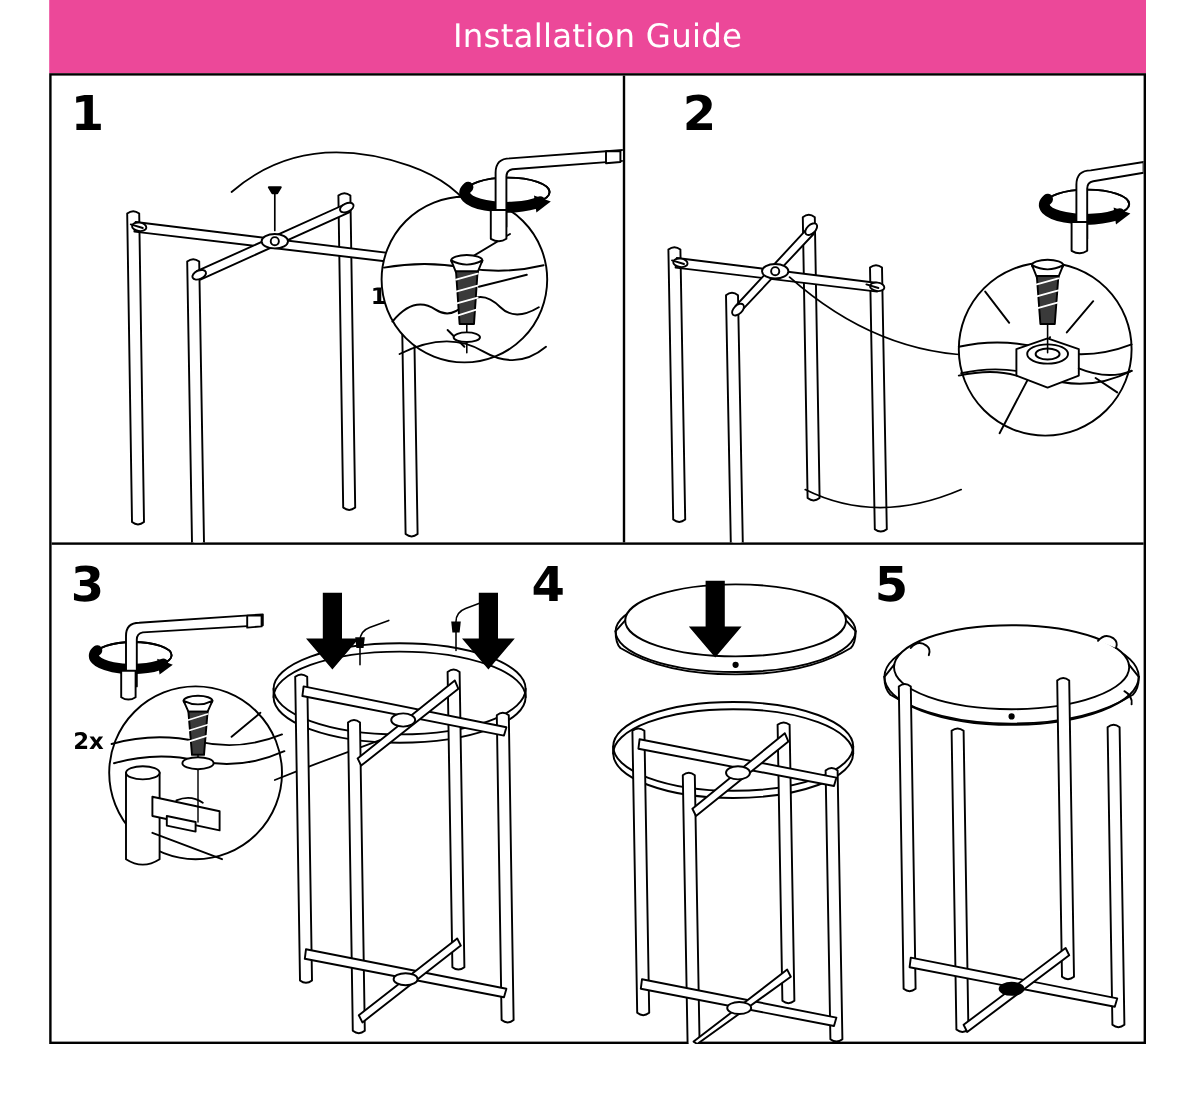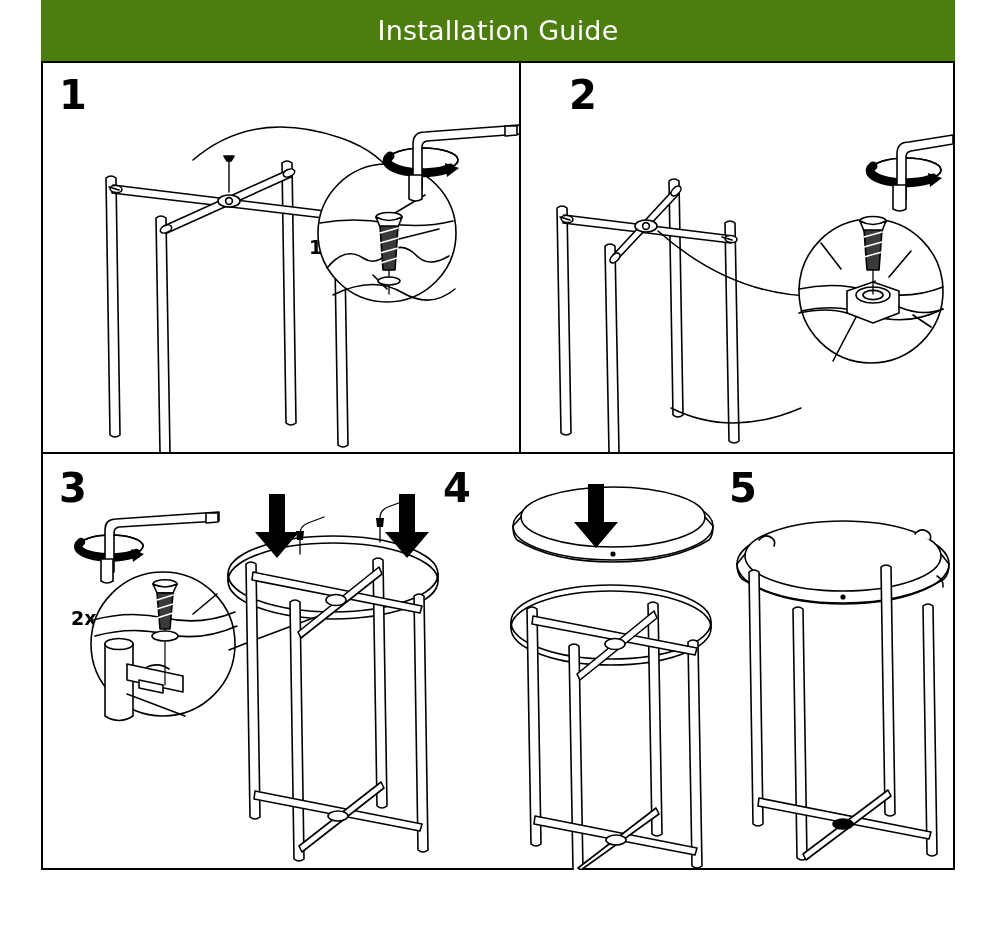--- a/index.html
+++ b/index.html
@@ -21,21 +21,21 @@
     background: #ffffff;
   }
 
   
   .header-bar {
     position: absolute;
     left: 41px;
     top: 0px;
     width: 914px;
     height: 61px;
-    background: #4d7c0f;
+    background: #ec4899;
     display: flex;
     align-items: center;
     justify-content: center;
     box-sizing: border-box;
   }
   .header-title {
     color: #ffffff;
     font-size: 27px;
     font-weight: 400;
     letter-spacing: 0.2px;
@@ -99,21 +99,21 @@
   .qty-label {
     position: absolute;
     font-family: "DejaVu Sans", "Liberation Sans", sans-serif;
     font-weight: bold;
     font-size: 19px;
     color: #000000;
     line-height: 1;
   }
   .q1 { left: 266px; top: 175px; }
   .q2 { left: 303px; top: 190px; }
-  .q3 { left: 28px;  top: 155px; }
+  .q3 { left: 18px;  top: 155px; }
 
   .art {
     position: absolute;
     left: 0; top: 0;
     width: 100%;
     height: 100%;
     pointer-events: none;
   }
   .art svg { display: block; width: 100%; height: 100%; }
 </style>

